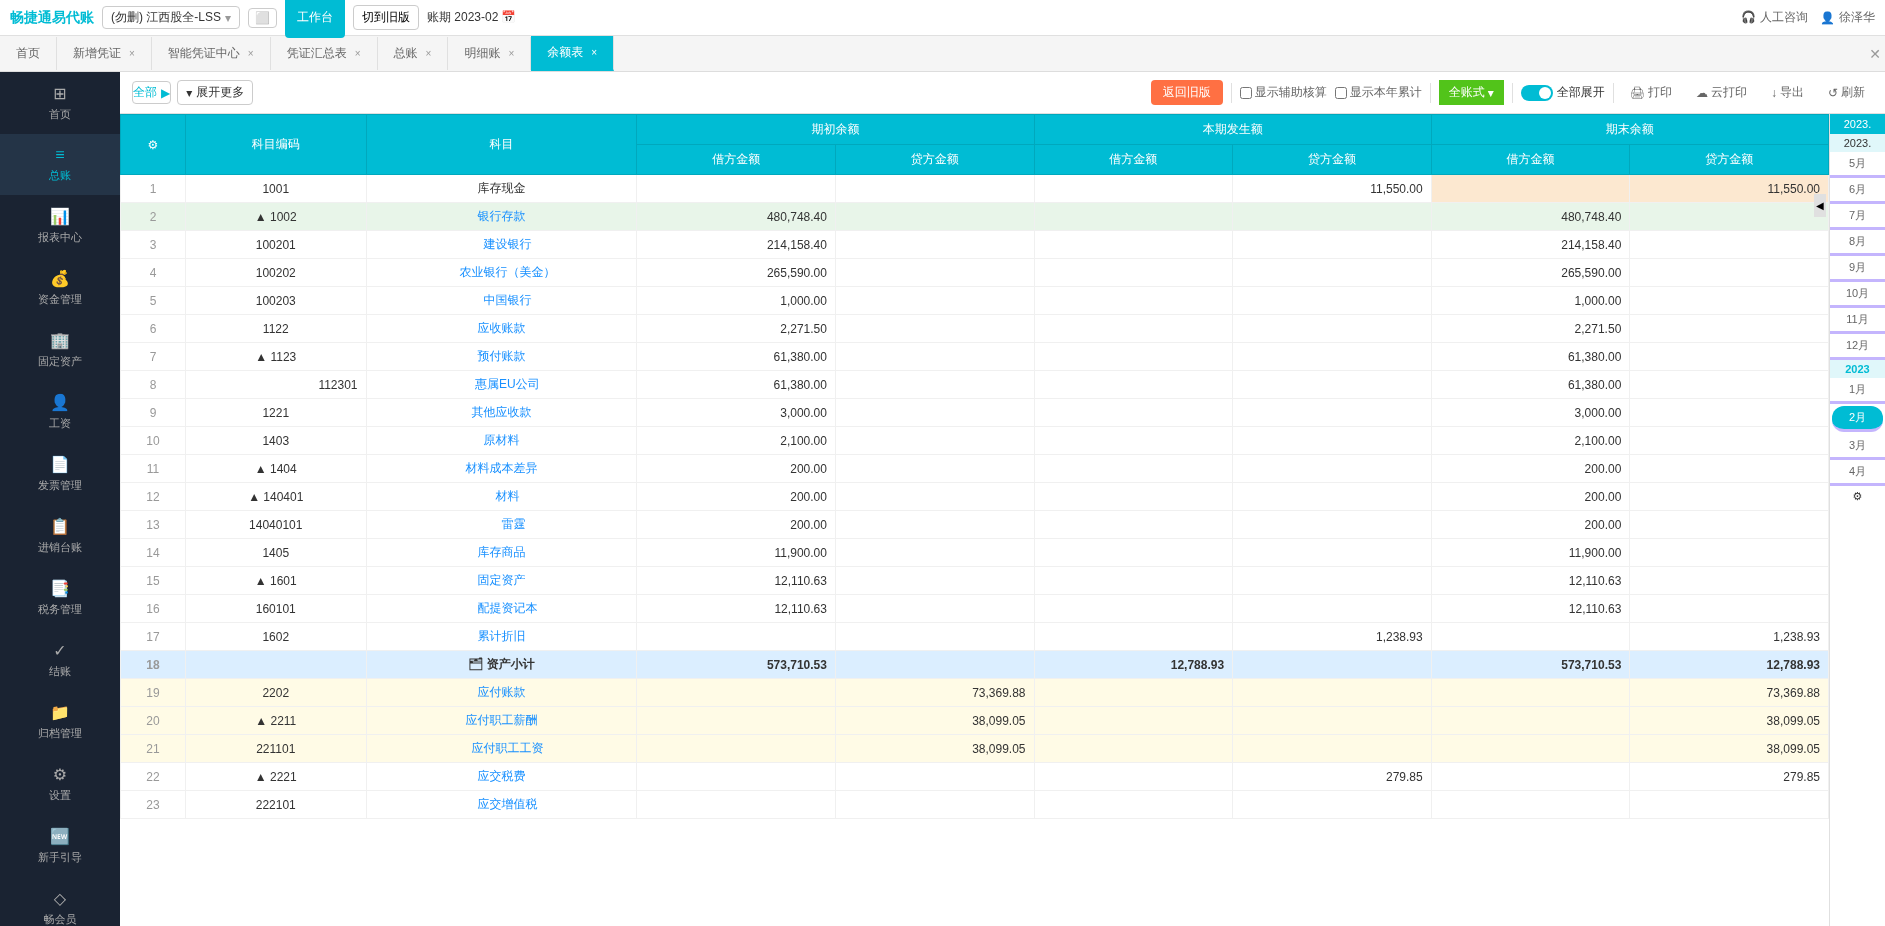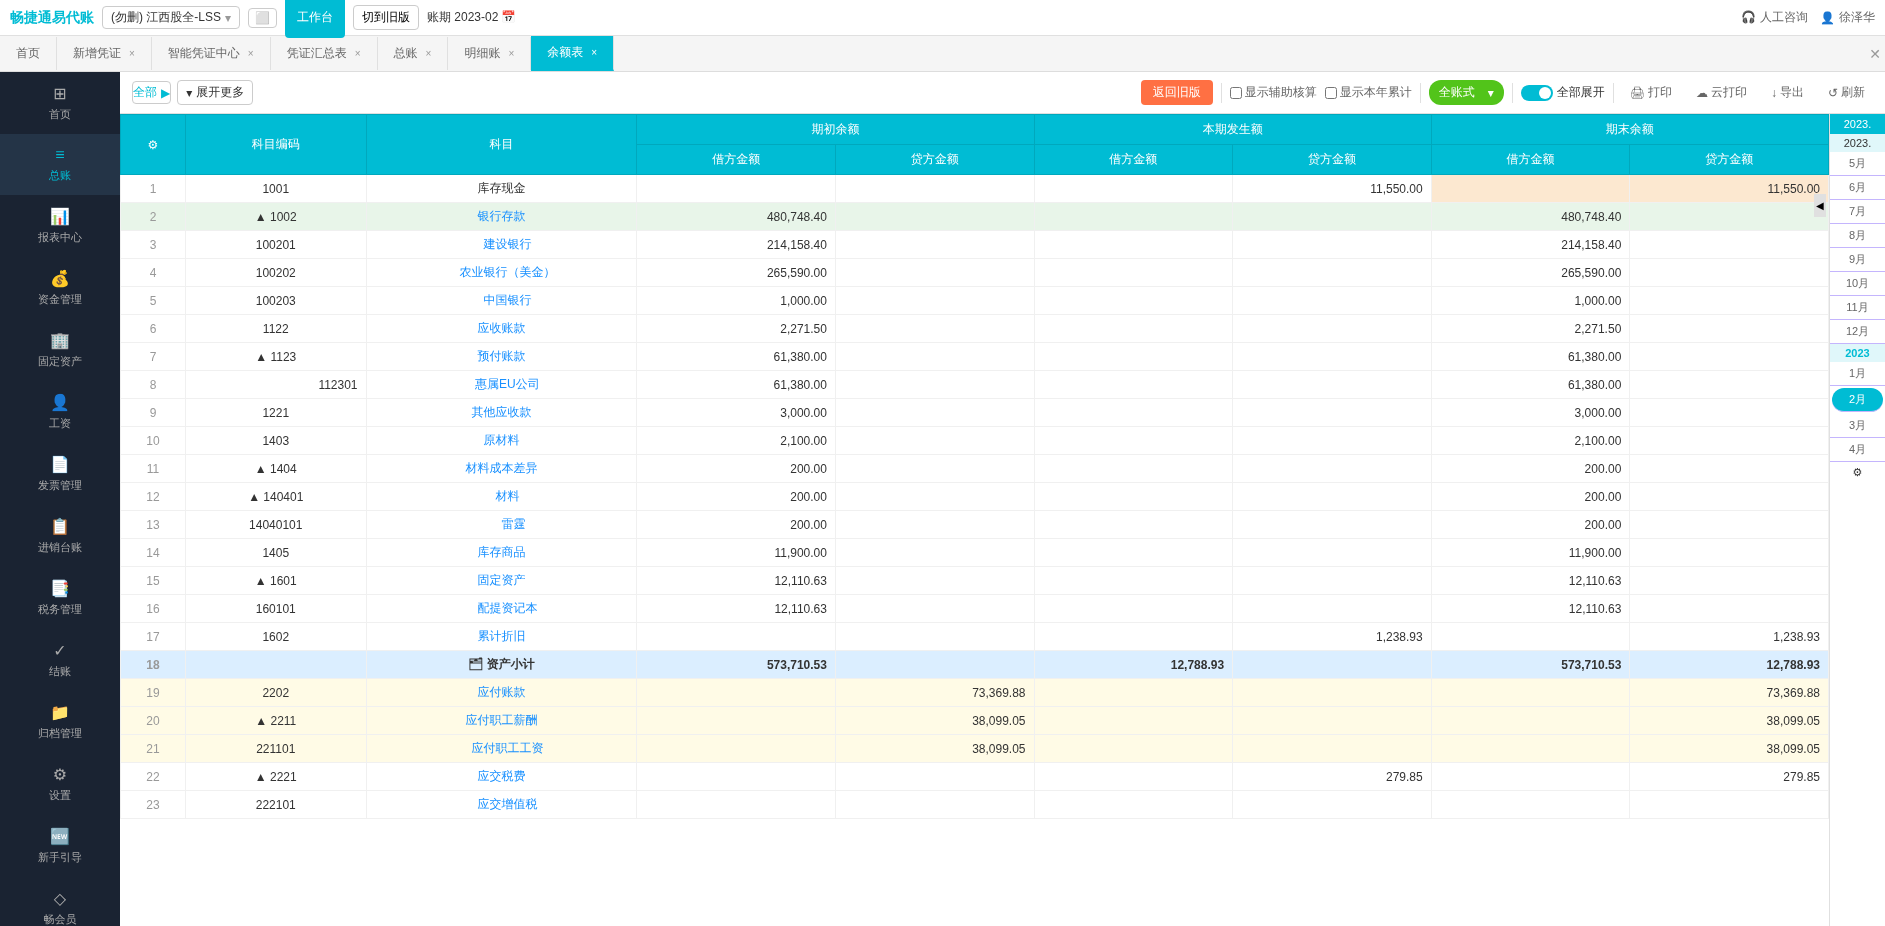--- a/index.html
+++ b/index.html
@@ -36,40 +36,40 @@
     .content-area { flex: 1; display: flex; flex-direction: column; background: #f0f2f5; overflow: hidden; position: relative; }
 
     
     .toolbar { background: #fff; padding: 8px 12px; display: flex; align-items: center; gap: 8px; border-bottom: 1px solid #e0e0e0; flex-wrap: wrap; }
     .toolbar-left { display: flex; align-items: center; gap: 6px; }
     .toolbar-right { margin-left: auto; display: flex; align-items: center; gap: 8px; }
     .search-box { display: flex; align-items: center; border: 1px solid #ccc; border-radius: 4px; padding: 2px 0; gap: 4px; background: #fff; }
     .expand-btn { display: flex; align-items: center; gap: 4px; border: 1px solid #ccc; border-radius: 4px; padding: 3px 8px; cursor: pointer; font-size: 12px; background: #fff; }
     .toolbar-btn { display: flex; align-items: center; gap: 3px; padding: 4px 8px; cursor: pointer; font-size: 12px; color: #666; border: none; background: none; }
     .btn-return { background: #ff7043; color: #fff; border: none; border-radius: 4px; padding: 4px 12px; cursor: pointer; font-size: 12px; }
-    .btn-format { background: #52c41a; color: #fff; border: none; border-radius: 12px; padding: 4px 10px; cursor: pointer; font-size: 12px; display: flex; align-items: center; gap: 13px; }
+    .btn-format { background: #52c41a; color: #fff; border: none; border-radius: 0; padding: 4px 10px; cursor: pointer; font-size: 12px; display: flex; align-items: center; gap: 3px; }
     .toggle-btn { display: flex; align-items: center; gap: 4px; font-size: 12px; }
     .toggle-switch { width: 32px; height: 16px; background: #00bcd4; border-radius: 8px; position: relative; cursor: pointer; display: inline-block; }
     .toggle-switch::after { content: ''; position: absolute; width: 12px; height: 12px; background: #fff; border-radius: 50%; top: 2px; right: 2px; }
     .checkbox-label { display: flex; align-items: center; gap: 3px; font-size: 12px; color: #666; }
     .checkbox-label input { width: 12px; height: 12px; }
 
     
     .table-wrapper { flex: 1; overflow: auto; background: #fff; margin: 0; }
     table { width: 100%; border-collapse: collapse; font-size: 12px; }
     thead th { background: #00bcd4; color: #fff; padding: 6px 8px; text-align: center; border: 1px solid #00a8bd; font-weight: normal; position: sticky; top: 0; z-index: 2; }
     tbody tr { border-bottom: 1px solid #eee; }
     tbody td { padding: 5px 8px; border: 1px solid #f0f0f0; text-align: center; color: #333; }
     tbody td a { color: #1890ff; text-decoration: none; }
 
     
     .right-panel { width: 50px; background: #fff; border-left: 1px solid #e0e0e0; display: flex; flex-direction: column; font-size: 11px; }
     .right-panel-header { background: #00bcd4; color: #fff; text-align: center; padding: 4px; font-size: 11px; }
     .right-panel-year { background: #e0f7fa; text-align: center; padding: 3px; font-size: 11px; color: #333; }
-    .right-panel-item { text-align: center; padding: 4px 12px; color: #666; cursor: pointer; border-bottom: 1px solid #c4b5fd; font-size: 11px; }
+    .right-panel-item { text-align: center; padding: 4px 12px; color: #666; cursor: pointer; border-bottom: 3px solid #c4b5fd; font-size: 11px; }
     .right-panel-item.current-month { background: #00bcd4; color: #fff; }
     
     .col-seq { width: 36px; }
     .col-code { width: 100px; }
     .col-name { width: 150px; }
     .col-amount { width: 110px; }
 
     
     .header-row-1 th { height: 28px; margin-top: 14px; }
     .header-row-2 th { height: 24px; }

